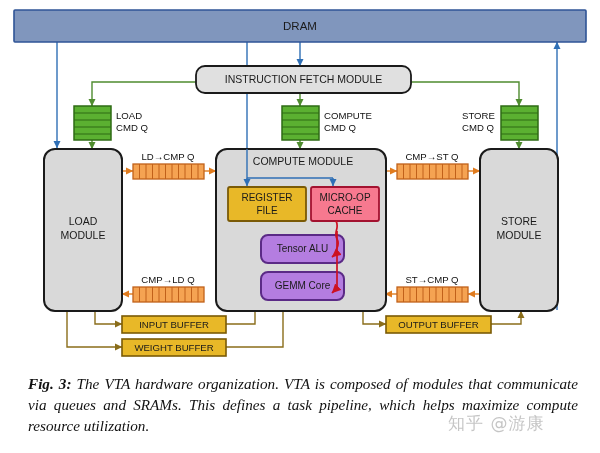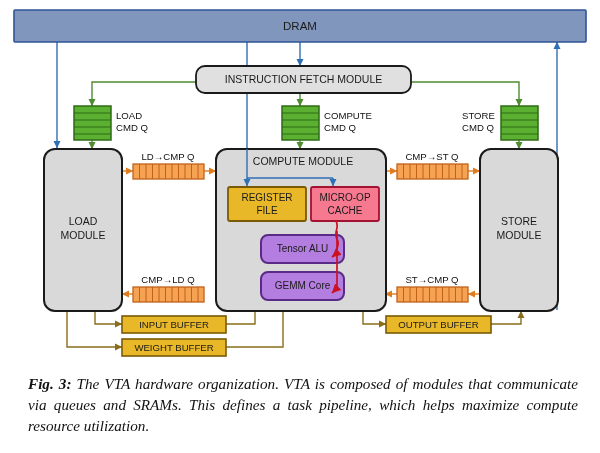--- a/index.html
+++ b/index.html
@@ -349,14 +349,15 @@
       <rect x="386" y="316" width="105" height="17" fill="#e8b828" stroke="#7a5a06" stroke-width="1.6"></rect>
       <text class="buf-label" x="438.5" y="325.5">OUTPUT BUFFER</text>
     </g>
 
   </svg>
 
   <div id="caption">
     <span class="fig-num">Fig. 3:</span><span> The VTA hardware organization. VTA is composed of modules that communicate via queues and SRAMs. This defines a task pipeline, which helps maximize compute resource utilization.</span>
   </div>
 
+  <div id="watermark">知乎 @游康</div>
 
 </div>
 
 </body></html>

